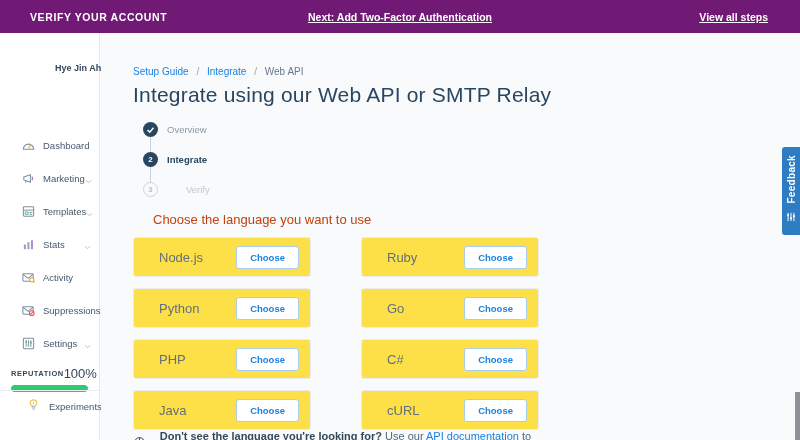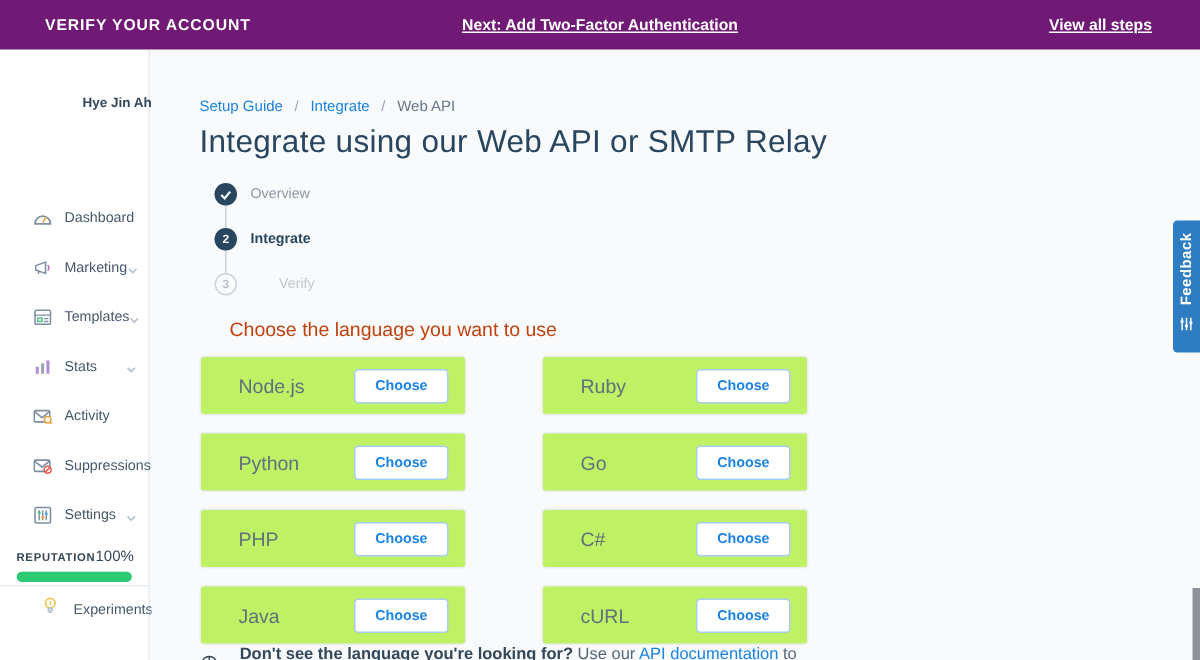--- a/index.html
+++ b/index.html
@@ -28,21 +28,21 @@
 
   .nav { position:absolute; top:96px; left:0; width:100%; }
   .nav-item { height:33px; display:flex; align-items:center; padding:0 8px 0 20px; cursor:pointer; }
   .nav-item .ic { width:16px; height:16px; flex:0 0 16px; display:flex; align-items:center; justify-content:center; }
   .nav-label { font-size:9.5px; color:#46586c; margin-left:7px; white-space:nowrap; }
   .nav-chevron { margin-left:auto; }
 
   .rep { position:absolute; top:333px; left:0; width:100%; padding:0 11px; }
   .rep-row { display:flex; justify-content:space-between; align-items:center; }
   .rep-label { font-size:7.5px; font-weight:bold; letter-spacing:.5px; color:#33475b; }
-  .rep-value { font-size:10px; color:#33475b; }
+  .rep-value { font-size:13px; color:#33475b; }
   .rep-bar { margin-top:4px; height:7px; border-radius:4px; background:#e6ebf0; overflow:hidden; }
   .rep-fill { height:100%; width:100%; background:#2eca73; border-radius:4px; }
   .sidebar-divider { position:absolute; top:357px; left:0; width:100%; height:1px; background:#e9edf1; }
   .experiments { position:absolute; top:358px; left:0; width:100%; height:30px;
     display:flex; align-items:center; padding-left:26px; cursor:pointer; }
   .experiments .nav-label { margin-left:8px; }
 
   
   .main { position:absolute; top:33px; left:101px; width:699px; height:407px;
     background:#f9fafb; padding:33px 0 0 32px; }
@@ -66,21 +66,21 @@
   .step-label { font-size:9.5px; margin-left:9px; }
   .step-done .step-label { color:#8b98a7; }
   .step-active .step-label { color:#294661; font-weight:bold; }
   .step-pending .step-label { color:#c0c9d1;margin-left:28px; }
 
   
   .chooser { flex:1; }
   .chooser-title { font-size:13px; color:#c2410c;margin-left:20px; }
   .lang-grid { margin-top:10px; display:grid; grid-template-columns:178px 178px;
     gap:11px 50px; }
-  .lang-card { height:40px; background:#bef264; border:1px solid #e9edf1; border-radius:3px;
+  .lang-card { height:40px; background:#fde047; border:1px solid #e9edf1; border-radius:3px;
     display:flex; align-items:center; padding:0 11px 0 25px; }
   .lang-name { font-size:13px; color:#62707e; }
   .choose-btn { margin-left:auto; background:#fff; border:1px solid #a8cdf3; border-radius:3px;
     color:#1a82e2; font-size:9.5px; font-weight:bold; padding:5px 13px; cursor:pointer;
     font-family:"Liberation Sans", sans-serif; }
 
   .footer-note { width:406px; text-align:center; font-size:11px;
     color:#54667a; display:flex; align-items:center; justify-content:center; }
   .footer-note .help-ic { margin-right:6px; display:inline-flex; }
   .footer-bold { font-weight:bold; color:#33475b; }

